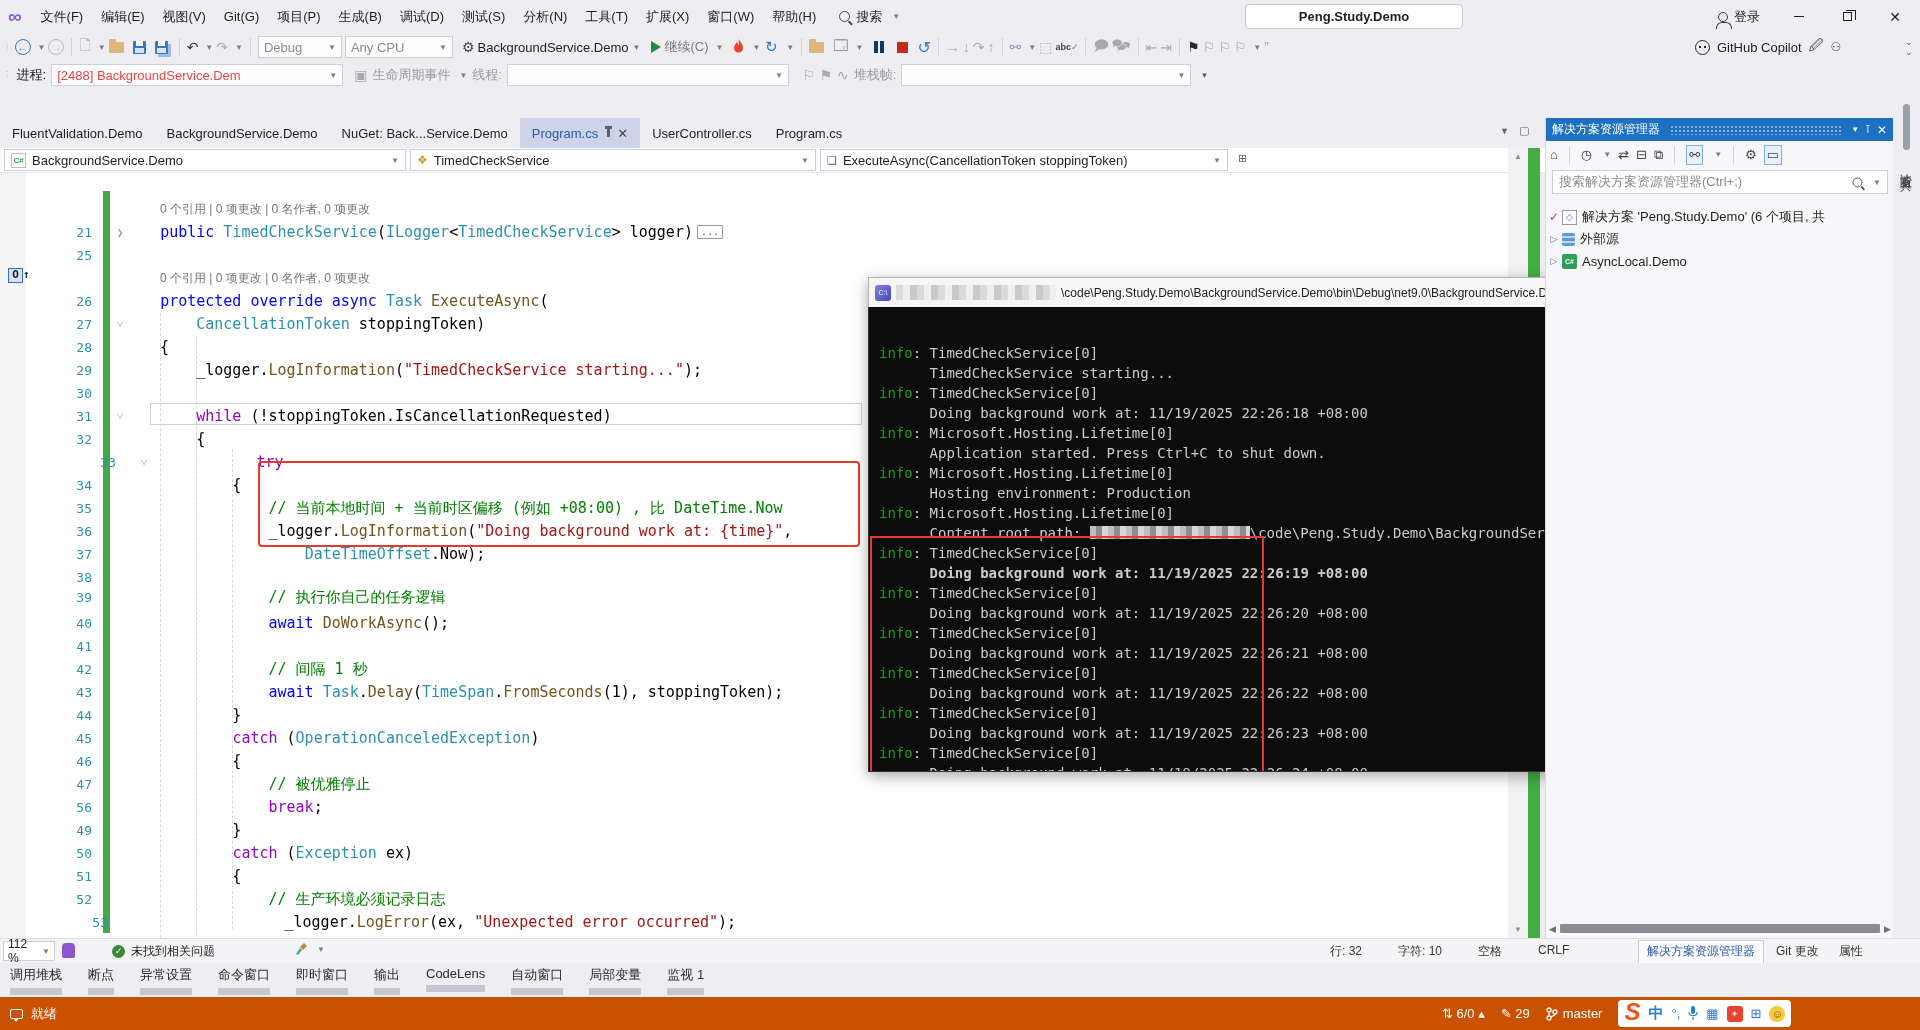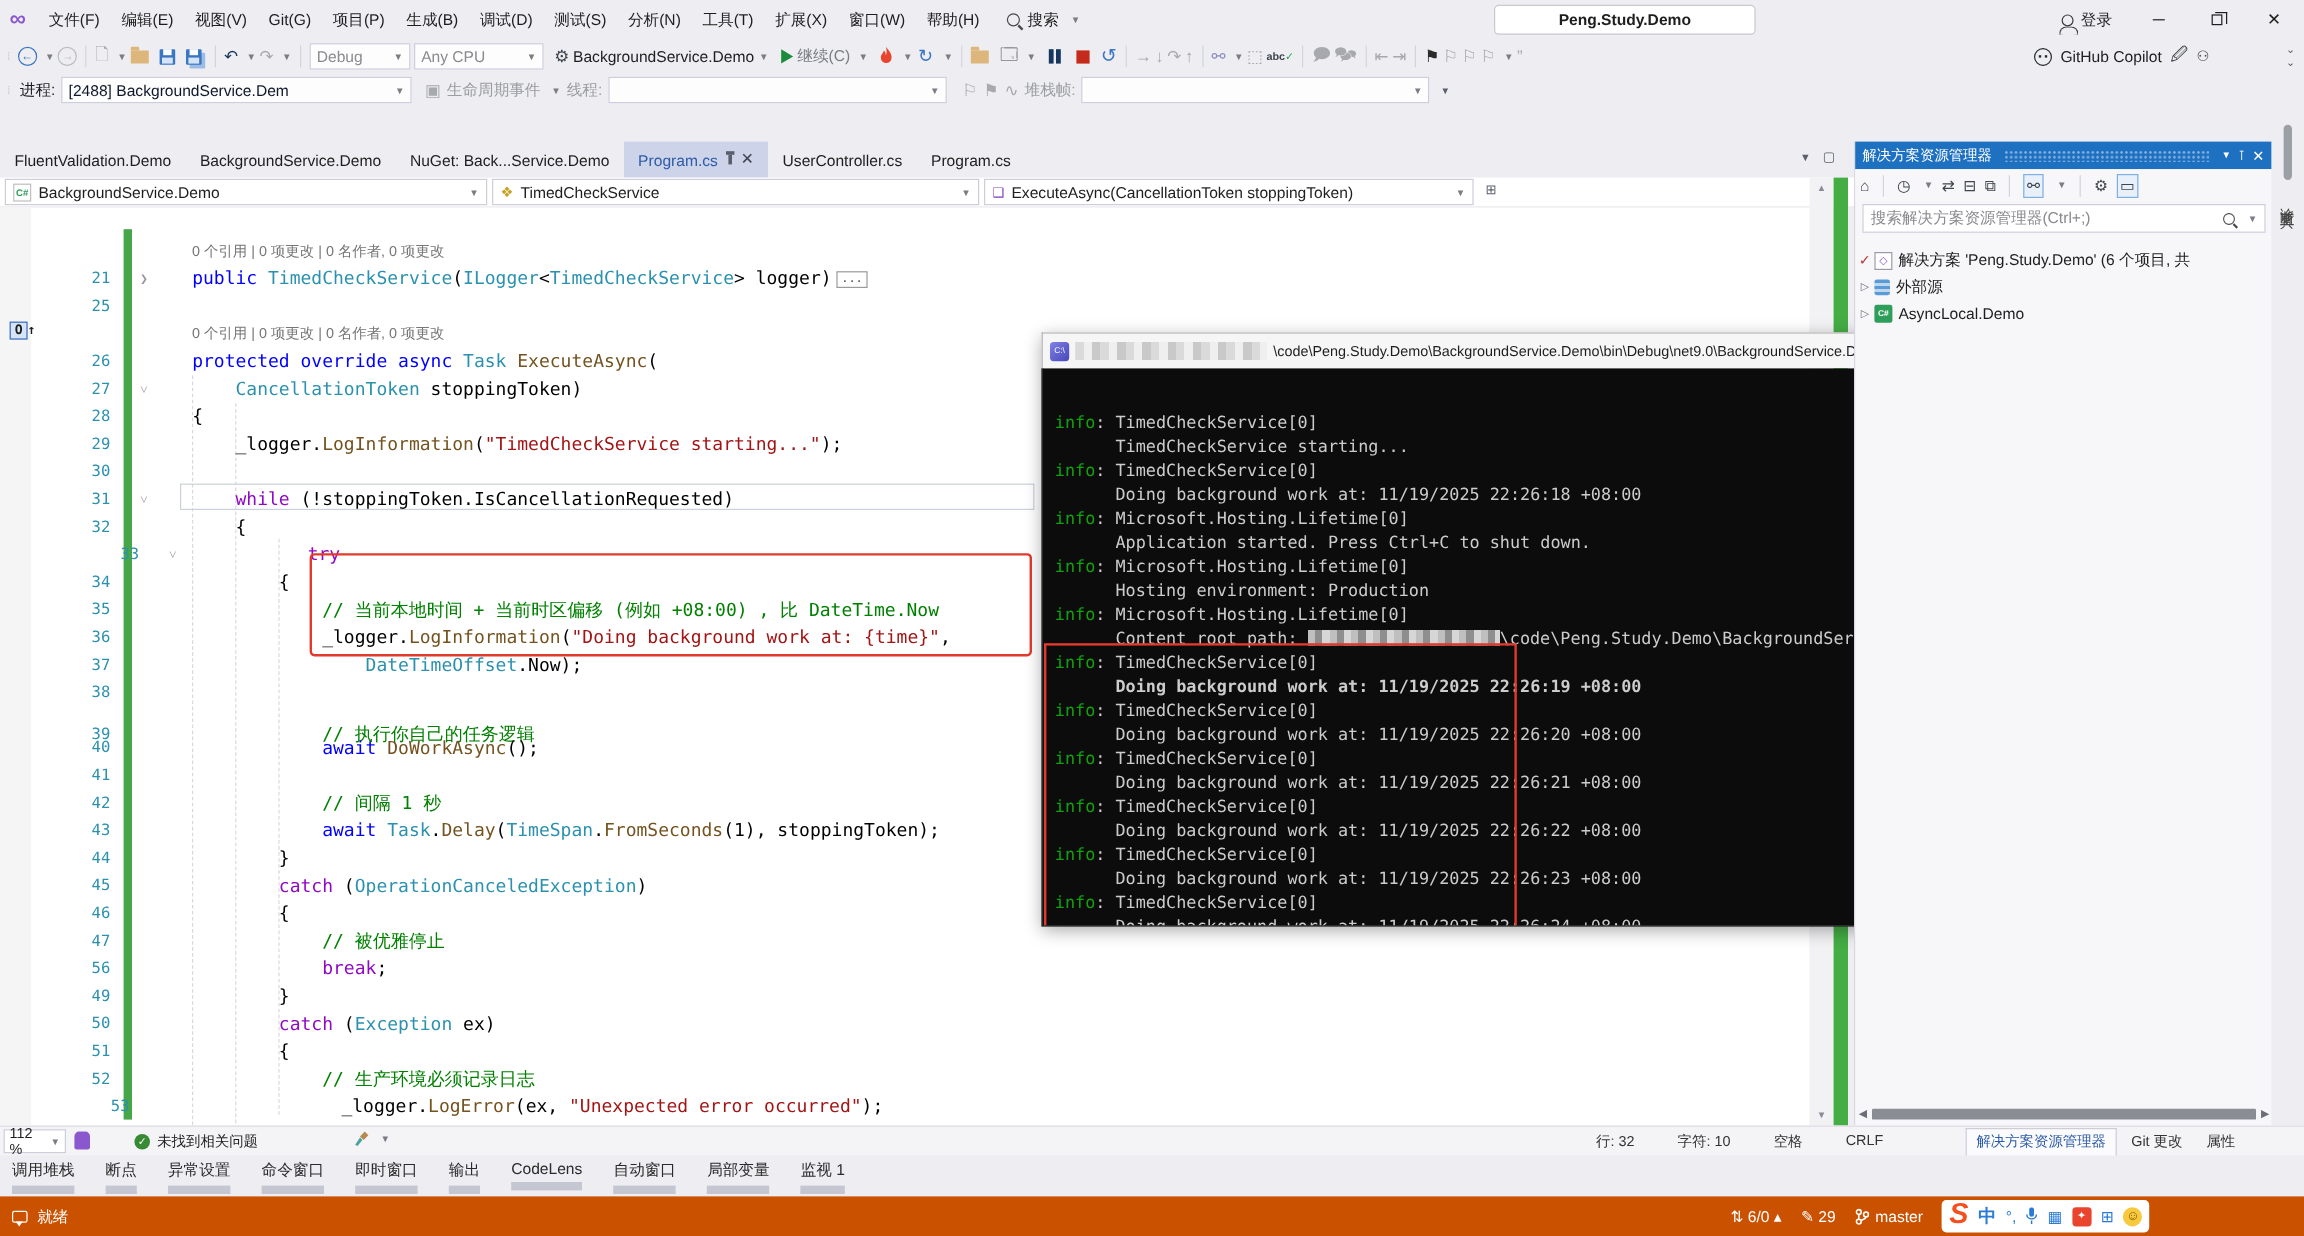--- a/index.html
+++ b/index.html
@@ -22,21 +22,21 @@
 .winbtn{position:absolute;top:0;width:46px;height:33px;display:flex;align-items:center;justify-content:center;font-size:14px;color:#1E1E1E}
 .minbar{width:10px;height:1px;background:#1E1E1E}
 .restore{width:9px;height:9px;border:1px solid #1E1E1E;position:relative;background:#EEEEF2}
 .restore:before{content:"";position:absolute;left:2px;top:-3px;width:9px;height:9px;border:1px solid #1E1E1E;border-bottom:none;border-left:none}
 
 #toolbar1{position:absolute;left:0;top:33px;width:1920px;height:28px;display:flex;align-items:center;padding-left:6px;gap:3px}
 #toolbar2{position:absolute;left:0;top:61px;width:1920px;height:28px;display:flex;align-items:center;padding-left:6px;gap:5px;font-size:13px}
 .grip{color:#B9BCC6;font-size:9px;letter-spacing:-1px;margin-right:4px}
 .combo{height:22px;background:#FDFDFE;border:1px solid #CCCEDB;display:inline-flex;align-items:center;justify-content:space-between;font-size:13px;padding:0 5px;color:#8A8A8F}
 .combo .val{color:#8A8A8F}
-.combo .dk{color:#0f172a}
+.combo .dk{color:#ef4444}
 .dd{font-size:8px;color:#7A7D85;margin-left:4px}
 .tbtxt{font-size:13px;color:#1E1E1E}
 .folder{width:15px;height:11px;background:#DCB67A;border-radius:1px;position:relative;display:inline-block}
 .folder:before{content:"";position:absolute;top:-3px;left:0;width:7px;height:3px;background:#DCB67A;border-radius:1px 1px 0 0}
 .floppy{width:13px;height:13px;background:#3B76C4;position:relative;display:inline-block;border-radius:1px}
 .floppy:before{content:"";position:absolute;left:3px;top:0;width:7px;height:5px;background:#fff}
 .floppy:after{content:"";position:absolute;left:2px;bottom:1px;width:9px;height:5px;background:#D6E4F7}
 .playtri{width:0;height:0;border-left:10px solid #1C8C3C;border-top:6px solid transparent;border-bottom:6px solid transparent;display:inline-block}
 .pauseic{display:inline-block;width:10px;height:12px;border-left:4px solid #16365F;border-right:4px solid #16365F}
 .stopic{display:inline-block;width:11px;height:11px;background:#C42B1C}
@@ -329,21 +329,21 @@
       <div class="crow" style="top: 186px; width: 1500px;"><div class="lnum">29</div><div class="ctext"><span class="p">        _logger.</span><span class="m">LogInformation</span><span class="p">(</span><span class="s">"TimedCheckService starting..."</span><span class="p">);</span></div></div>
       <div class="crow" style="top: 209px; width: 1500px;"><div class="lnum">30</div><div class="ctext"></div></div>
       <div class="crow" style="top: 232px; width: 1500px;"><div class="lnum">31</div><div class="fold">˅</div><div class="ctext"><span class="p">        </span><span class="c">while</span><span class="p"> (!stoppingToken.IsCancellationRequested)</span></div></div>
       <div class="crow" style="top: 255px; width: 1500px;"><div class="lnum">32</div><div class="ctext"><span class="p">        {</span></div></div>
       <div class="crow" style="top: 278px; width: 1500px; margin-left: 24px;"><div class="lnum">33</div><div class="fold">˅</div><div class="ctext"><span class="p">            </span><span class="c">try</span></div></div>
       <div class="crow" style="top: 301px; width: 1500px;"><div class="lnum">34</div><div class="ctext"><span class="p">            {</span></div></div>
       <div class="crow" style="top: 324px; width: 1500px;"><div class="lnum">35</div><div class="ctext"><span class="p">                </span><span class="cm">// 当前本地时间 + 当前时区偏移 (例如 +08:00) , 比 DateTime.Now</span></div></div>
       <div class="crow" style="top: 347px; width: 1500px;"><div class="lnum">36</div><div class="ctext"><span class="p">                _logger.</span><span class="m">LogInformation</span><span class="p">(</span><span class="s">"Doing background work at: {time}"</span><span class="p">,</span></div></div>
       <div class="crow" style="top: 370px; width: 1500px;"><div class="lnum">37</div><div class="ctext"><span class="p">                    </span><span class="t">DateTimeOffset</span><span class="p">.Now);</span></div></div>
       <div class="crow" style="top: 393px; width: 1500px;"><div class="lnum">38</div><div class="ctext"></div></div>
-      <div class="crow" style="top: 428px; width: 1500px; padding-left: 16px;"><div class="lnum">39</div><div class="ctext"><span class="p">                </span><span class="cm">// 执行你自己的任务逻辑</span></div></div>
+      <div class="crow" style="top: 413px; width: 1500px; padding-left: 16px;"><div class="lnum">39</div><div class="ctext"><span class="p">                </span><span class="cm">// 执行你自己的任务逻辑</span></div></div>
       <div class="crow" style="top: 439px; width: 1500px;"><div class="lnum">40</div><div class="ctext"><span class="p">                </span><span class="k">await</span><span class="p"> </span><span class="m">DoWorkAsync</span><span class="p">();</span></div></div>
       <div class="crow" style="top: 462px; width: 1500px;"><div class="lnum">41</div><div class="ctext"></div></div>
       <div class="crow" style="top: 485px; width: 1500px;"><div class="lnum">42</div><div class="ctext"><span class="p">                </span><span class="cm">// 间隔 1 秒</span></div></div>
       <div class="crow" style="top: 508px; width: 1500px;"><div class="lnum">43</div><div class="ctext"><span class="p">                </span><span class="k">await</span><span class="p"> </span><span class="t">Task</span><span class="p">.</span><span class="m">Delay</span><span class="p">(</span><span class="t">TimeSpan</span><span class="p">.</span><span class="m">FromSeconds</span><span class="p">(1), stoppingToken);</span></div></div>
       <div class="crow" style="top: 531px; width: 1500px;"><div class="lnum">44</div><div class="ctext"><span class="p">            }</span></div></div>
       <div class="crow" style="top: 554px; width: 1500px;"><div class="lnum">45</div><div class="ctext"><span class="p">            </span><span class="c">catch</span><span class="p"> (</span><span class="t">OperationCanceledException</span><span class="p">)</span></div></div>
       <div class="crow" style="top: 577px; width: 1500px;"><div class="lnum">46</div><div class="ctext"><span class="p">            {</span></div></div>
       <div class="crow" style="top: 600px; width: 1500px;"><div class="lnum">47</div><div class="ctext"><span class="p">                </span><span class="cm">// 被优雅停止</span></div></div>
       <div class="crow" style="top: 623px; width: 1500px;"><div class="lnum">56</div><div class="ctext"><span class="p">                </span><span class="c">break</span><span class="p">;</span></div></div>
       <div class="crow" style="top: 646px; width: 1500px;"><div class="lnum">49</div><div class="ctext"><span class="p">            }</span></div></div>

